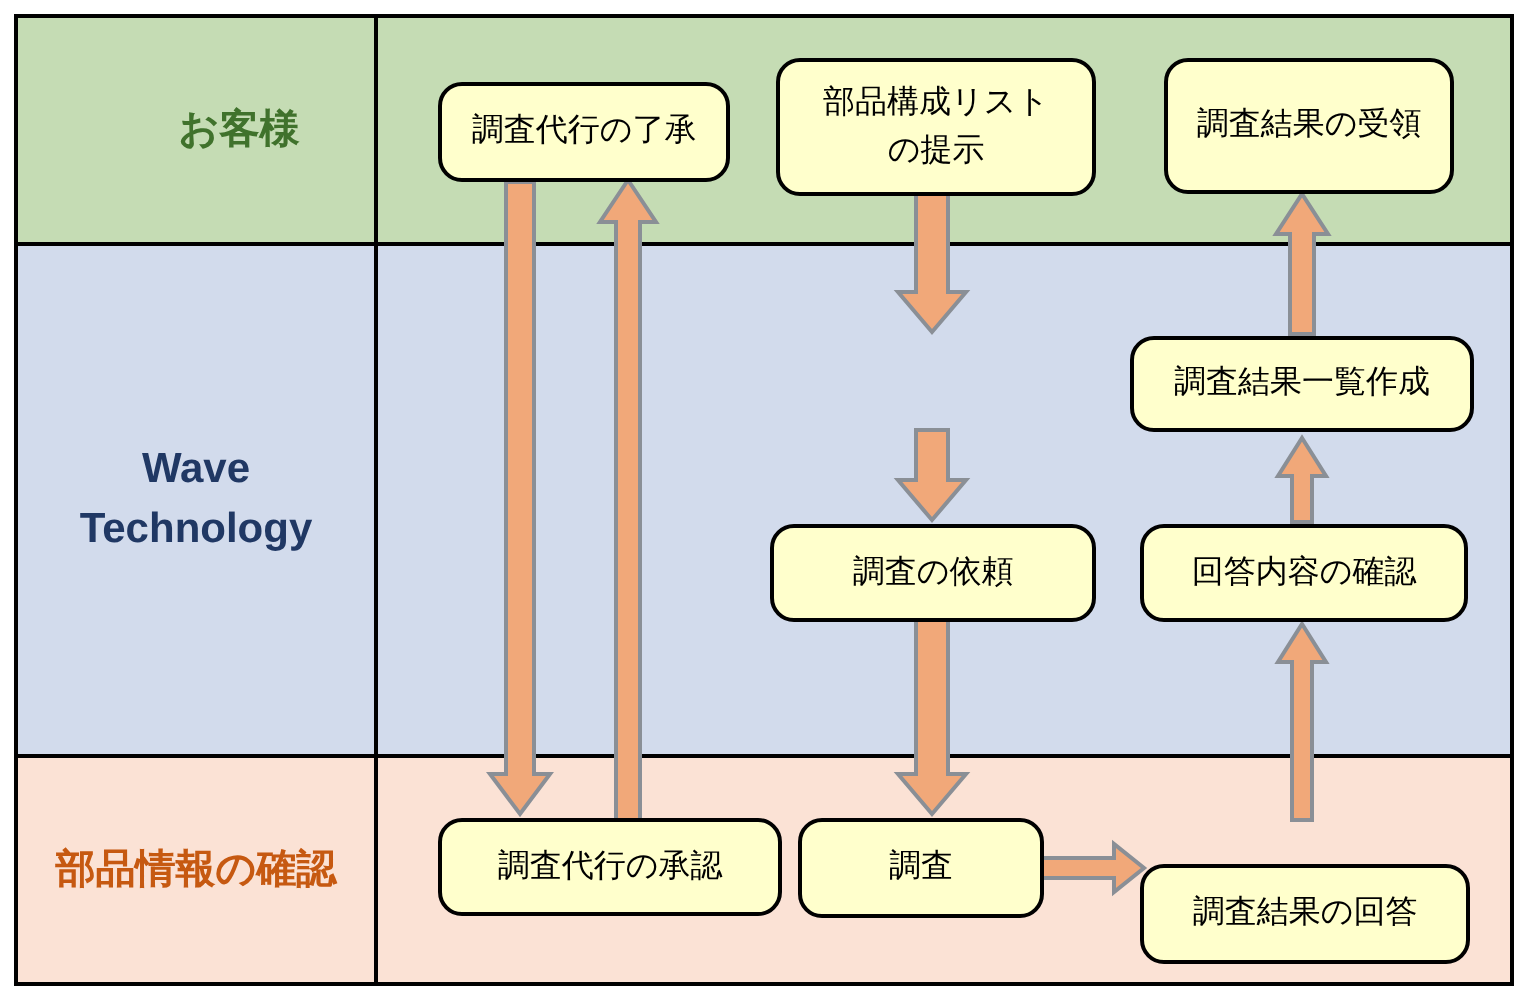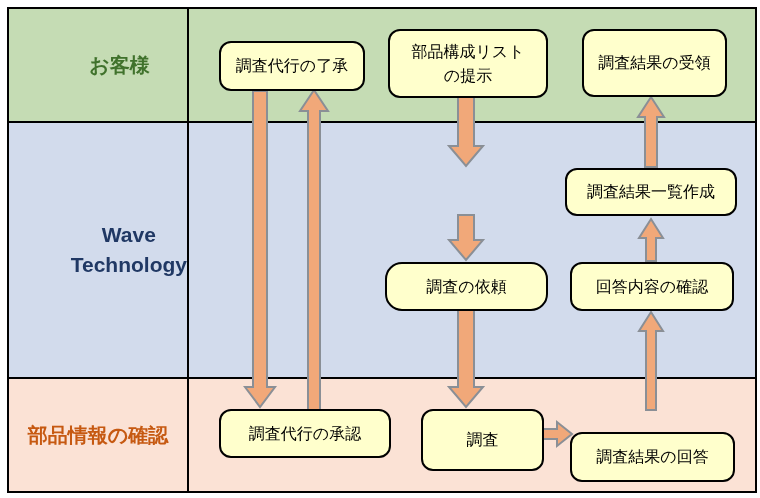--- a/index.html
+++ b/index.html
@@ -21,21 +21,21 @@
     width: 750px; height: 486px;
     border: 2px solid #000000;
     display: grid;
     grid-template-columns: 178px 2px 1fr;
     grid-template-rows: 112px 2px 254px 2px 1fr;
   }
   .gridline-v { grid-column: 2; background: #000000; }
   .gridline-h { grid-column: 1 / span 3; background: #000000; }
   .cell { display: flex; align-items: center; justify-content: center; }
   .lane-customer-bg { background: #c5dcb4; padding-left: 43px; }
-  .lane-wave-bg     { background: #d2dbec; justify-content: flex-end; }
+  .lane-wave-bg     { background: #d2dbec; }
   .lane-maker-bg    { background: #fbe2d5; }
   .lane-label {
     font-weight: bold;
     text-align: center;
     white-space: pre-line;
     line-height: 1.45;
   }
   .lane-label.customer { color: #40722c; font-size: 20px; }
   .lane-label.wave     { color: #203864; font-size: 21px; }
   .lane-label.maker    { color: #c65911; font-size: 20px; }
@@ -53,24 +53,24 @@
     font-size: 16px;
     color: #000000;
     white-space: pre-line;
     line-height: 1.5;
   }
   .n-approve-request   { left: 219px; top: 41px;  width: 146px; height: 50px; }
   .n-present-parts     { left: 388px; top: 29px;  width: 160px; height: 69px; }
   .n-receive-results   { left: 582px; top: 29px;  width: 145px; height: 68px; }
   .n-confirm-parts     { left: 389px; top: 168px; width: 154px; height: 48px; }
   .n-create-list       { left: 565px; top: 168px; width: 172px; height: 48px; }
-  .n-request-survey    { left: 385px; top: 262px; width: 163px; height: 49px; border-radius: 17px; }
+  .n-request-survey    { left: 385px; top: 262px; width: 163px; height: 49px; }
   .n-confirm-answers   { left: 570px; top: 262px; width: 164px; height: 49px; }
   .n-approve-agency    { left: 219px; top: 409px; width: 172px; height: 49px; }
-  .n-survey            { left: 399px; top: 409px; width: 123px; height: 62px; margin-left: 22px; }
+  .n-survey            { left: 399px; top: 409px; width: 123px; height: 50px; }
   .n-answer-results    { left: 570px; top: 409px; width: 165px; height: 50px; margin-top: 23px; }
 
   
   .arrows {
     position: absolute;
     left: 0; top: 0;
     width: 760px; height: 498px;
     pointer-events: none;
   }
   .arrows polygon {

